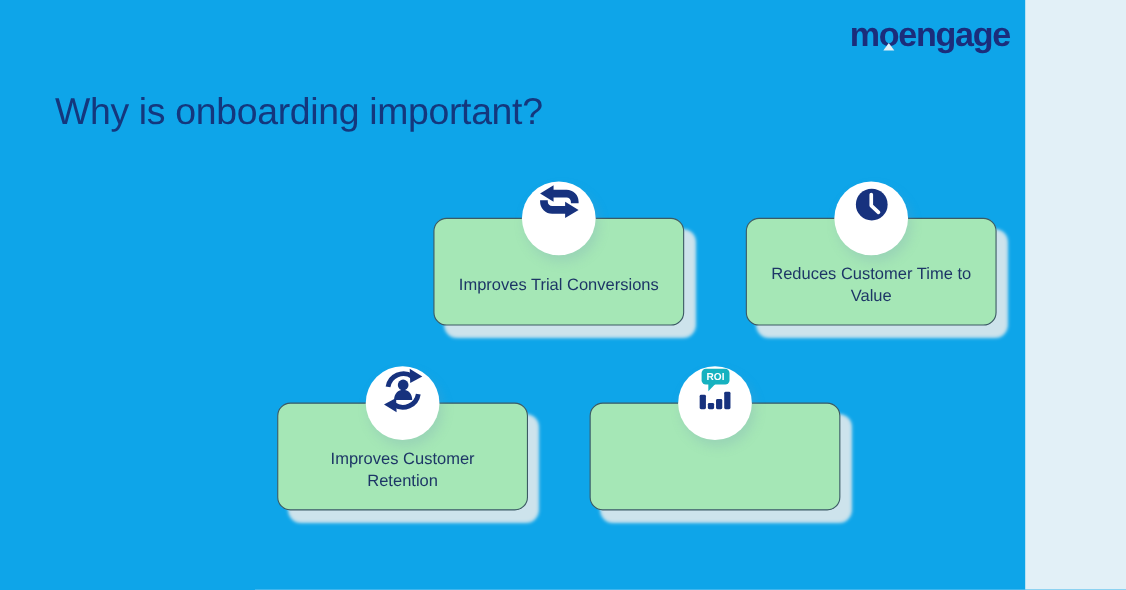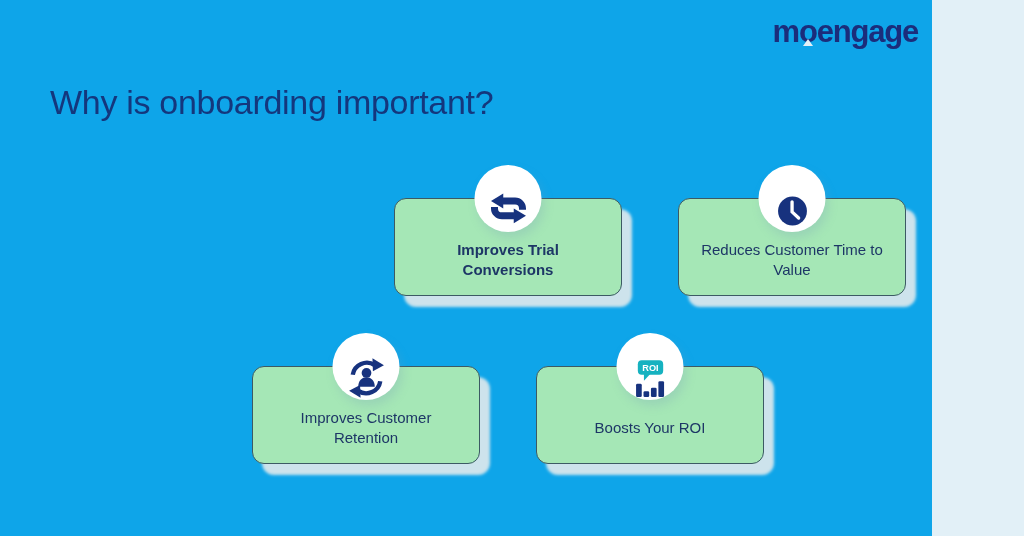--- a/index.html
+++ b/index.html
@@ -74,27 +74,27 @@
   .icon-circle{
     position:absolute;
     top:-34px;
     left:50%;
     transform:translateX(-50%);
     width:67px;
     height:67px;
     border-radius:50%;
     background:#ffffff;
     display:flex;
-    align-items:flex-end;
+    align-items:flex-start;
     justify-content:center;
     box-shadow:3px 6px 10px rgba(120,160,185,0.25);
   }
   .icon-circle svg{display:block;}
   .c1{left:111px;top:198px;}
-  .c2{left:394px;top:198px;font-weight:bold;}
+  .c2{left:394px;top:198px;}
   .c3{left:678px;top:198px;}
   .c4{left:252px;top:366px;}
   .c5{left:536px;top:366px;}
 </style>
 </head>
 <body>
 
 <div class="stage">
 
   <div class="logo">
@@ -145,16 +145,15 @@
       <svg width="42" height="42" viewBox="0 0 48 48">
         <rect x="9.5" y="2.5" width="29" height="16.5" rx="4.5" fill="#16b2c0"></rect>
         <polygon points="16.5,18 24,18 16.5,26" fill="#16b2c0"></polygon>
         <text x="24" y="14.5" text-anchor="middle" font-size="10.5" font-weight="bold" fill="#ffffff" font-family="Liberation Sans, sans-serif">ROI</text>
         <rect x="7.5" y="29.5" width="6.5" height="15" rx="1.5" fill="#17327e"></rect>
         <rect x="16" y="38" width="6.5" height="6.5" rx="1.5" fill="#17327e"></rect>
         <rect x="24.5" y="34" width="6.5" height="10.5" rx="1.5" fill="#17327e"></rect>
         <rect x="33" y="26.5" width="6.5" height="18" rx="1.5" fill="#17327e"></rect>
       </svg>
     </div>
-    <div class="card-label">Boosts Your ROI</div>
   </div>
 
 </div>
 
 </body></html>

